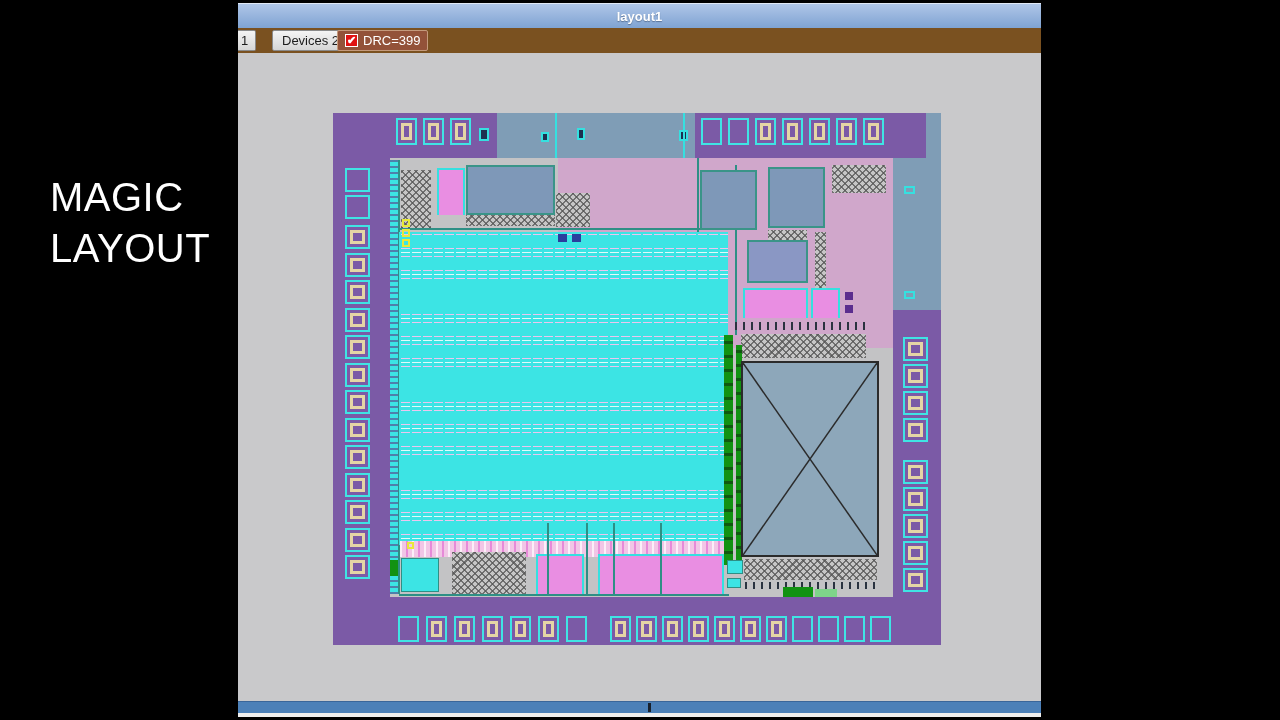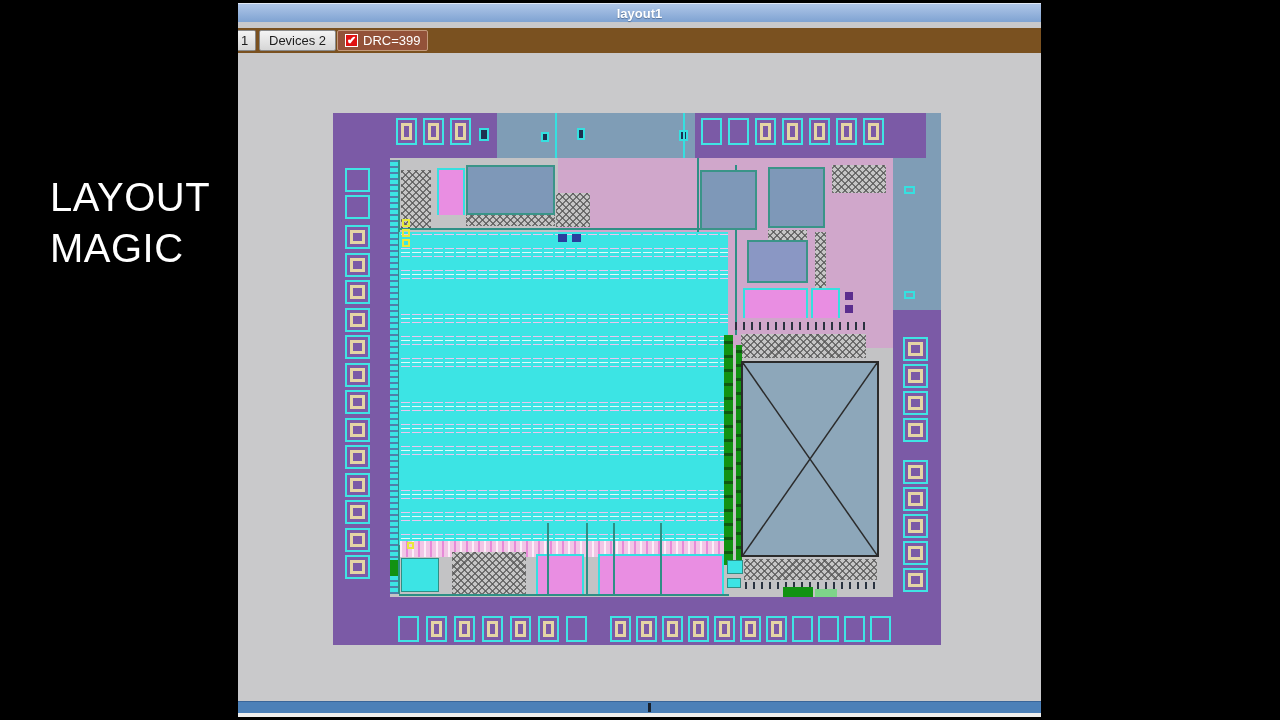--- a/index.html
+++ b/index.html
@@ -5,21 +5,21 @@
   html,body{margin:0;padding:0;background:#000;width:1280px;height:720px;overflow:hidden;
     font-family:"Liberation Sans",sans-serif;}
   .stage{position:absolute;left:0;top:0;width:1280px;height:720px;background:#000;}
 
   
   .caption{position:absolute;left:50px;top:172px;color:#fff;font-size:40px;line-height:51px;
     font-weight:400;letter-spacing:.5px;}
 
   
   .win{position:absolute;left:238px;top:3px;width:803px;height:714px;background:#C9C9CB;}
-  .titlebar{position:absolute;left:0;top:0;width:100%;height:19px;
+  .titlebar{position:absolute;left:0;top:0;width:100%;height:25px;
     background:linear-gradient(to bottom,var(--titlebar_top) 0%,var(--titlebar_bottom) 100%);
     border-top:1px solid #dfe8f6;box-sizing:border-box;
     display:flex;align-items:center;justify-content:center;}
   .titlebar .title{color:#fff;font-size:13px;font-weight:bold;text-shadow:0 1px 1px rgba(40,60,90,.5);}
 
   .toolbar{position:absolute;left:0;top:25px;width:100%;height:25px;background:var(--toolbar_brown);
     overflow:hidden;}
   .tbtn{position:absolute;top:2px;height:21px;box-sizing:border-box;
     background:linear-gradient(to bottom,#F4F4F4,#D6D6D6);
     border:1px solid #8a8a8a;border-radius:2px;color:#1c1c1c;font-size:13px;
@@ -80,33 +80,33 @@
   .xbox line{stroke:#2B2B2B;stroke-width:1.5;vector-effect:non-scaling-stroke;}
   .pad{position:absolute;border:2px solid #3FE4E4;box-sizing:border-box;}
   .pad.beige::after{content:'';position:absolute;inset:3px;border:3px solid var(--beige);}
 </style>
 </head>
 <body>
 
 <div class="stage">
 
   <div class="caption">
+    <div>MAGIC</div>
     <div>LAYOUT</div>
-    <div>MAGIC</div>
   </div>
 
   <div class="win">
 
     <div class="titlebar">
       <span class="title">layout1</span>
     </div>
 
     <div class="toolbar">
       <button class="tbtn frag">1</button>
-      <button class="tbtn" style="left:21px;">Devices 2</button>
+      <button class="tbtn" style="left:34px;">Devices 2</button>
       <div class="drc">
         <span class="box">
           <span>✔</span>
         </span>
         <span>DRC=399</span>
       </div>
     </div>
 
     <div class="canvas">
       <div class="chip">

